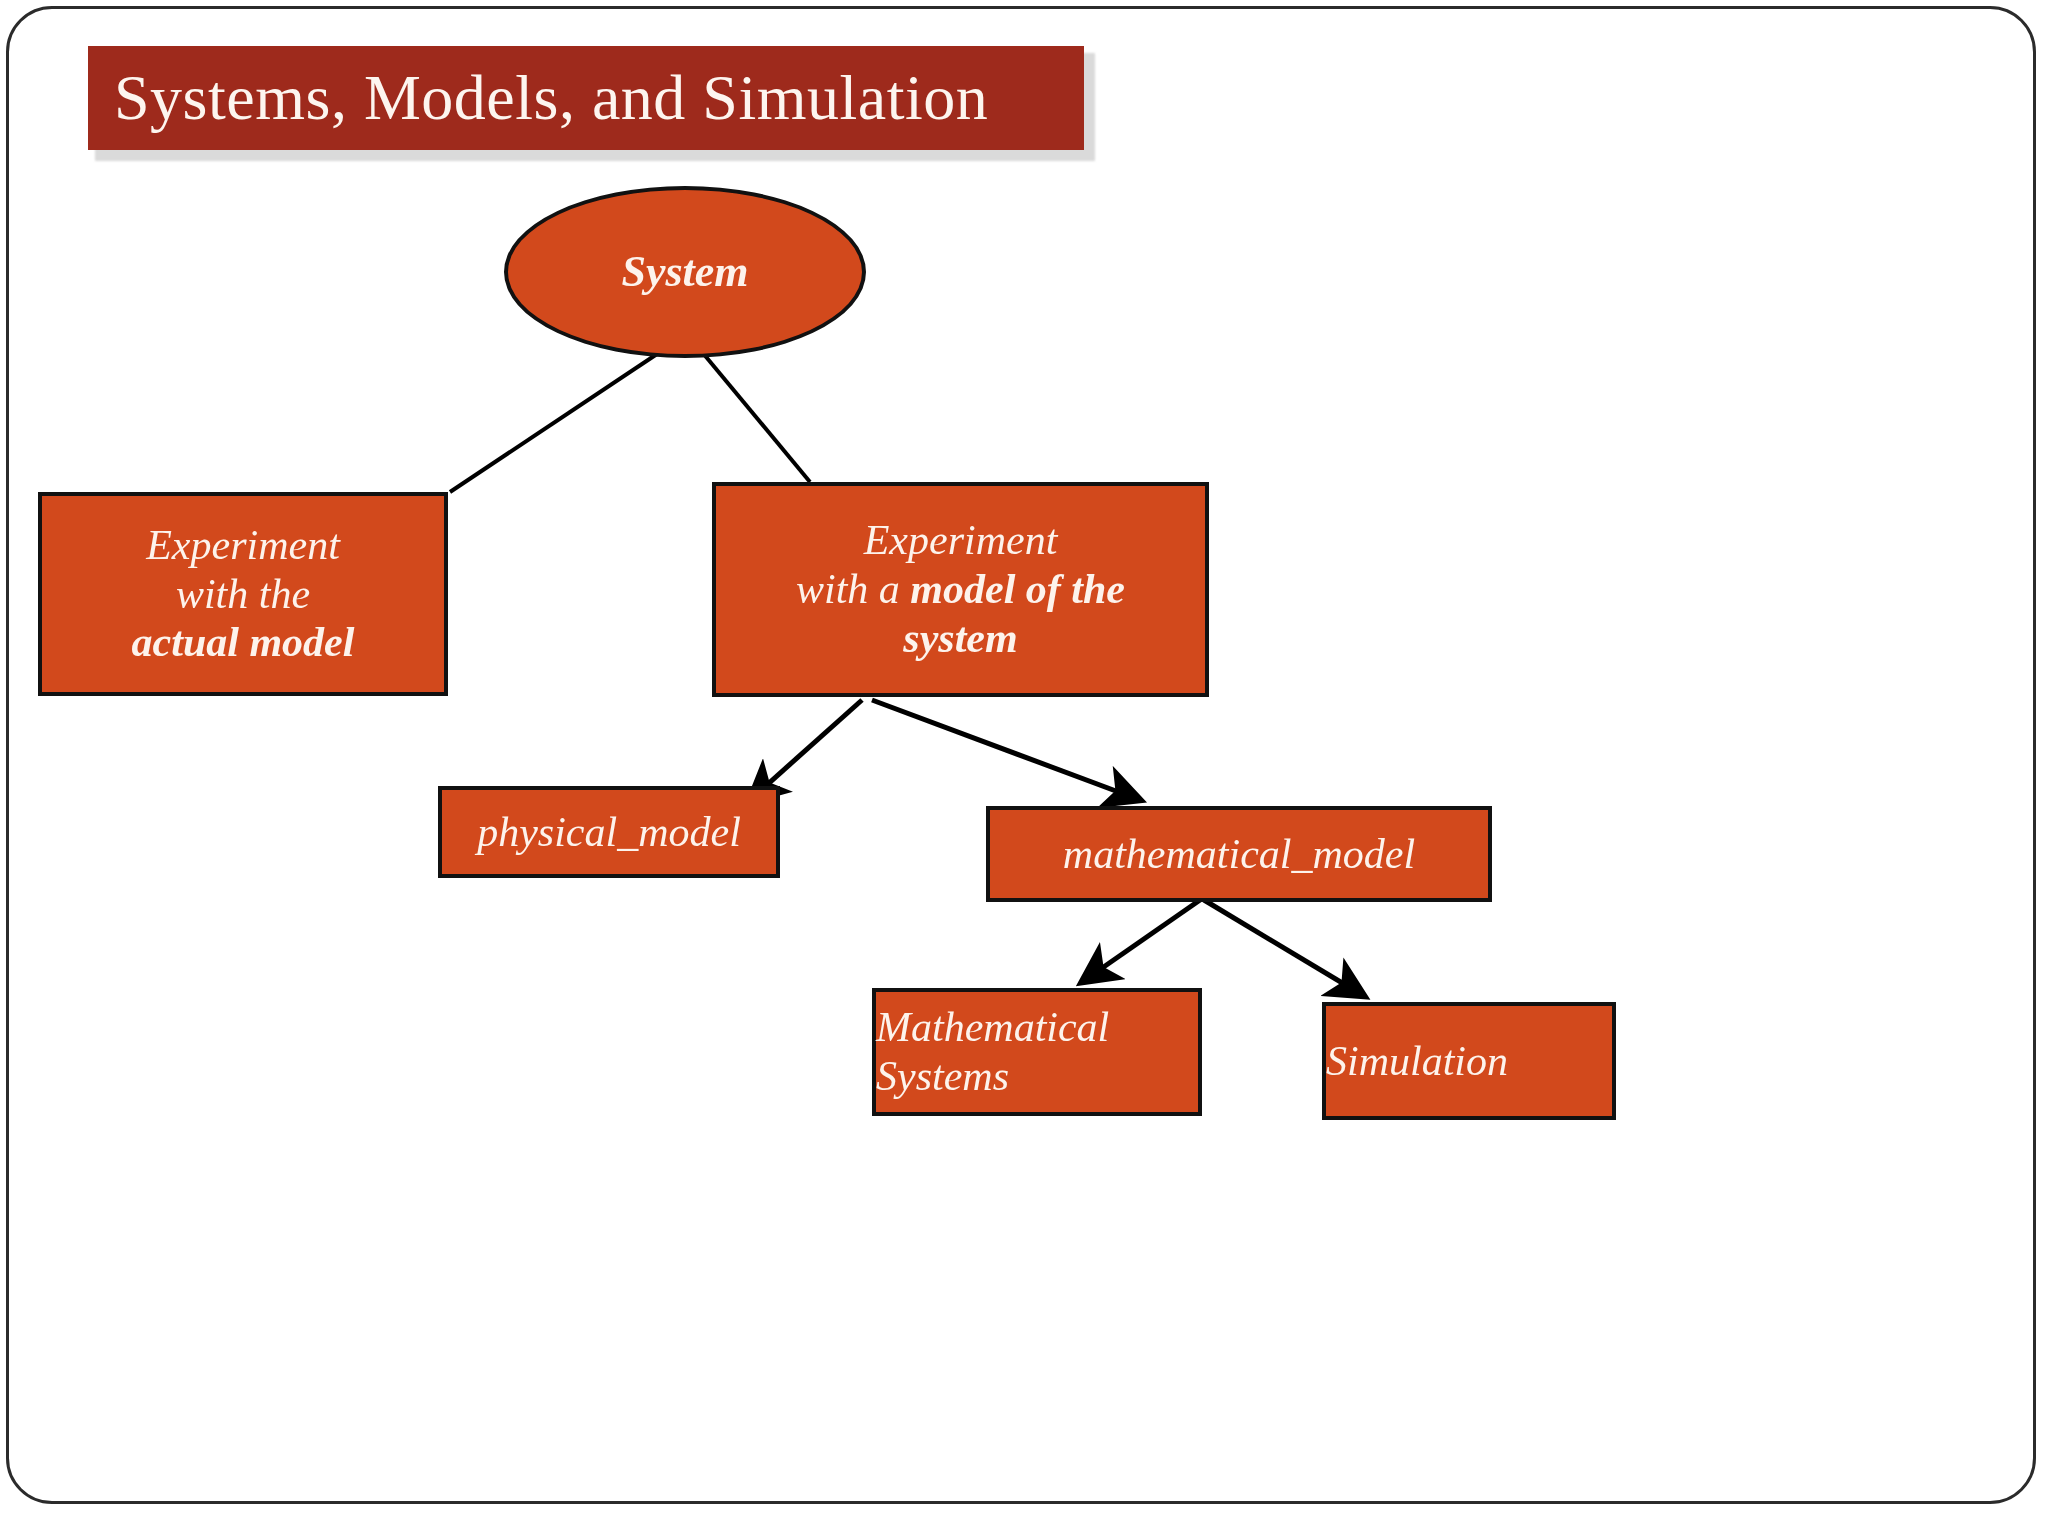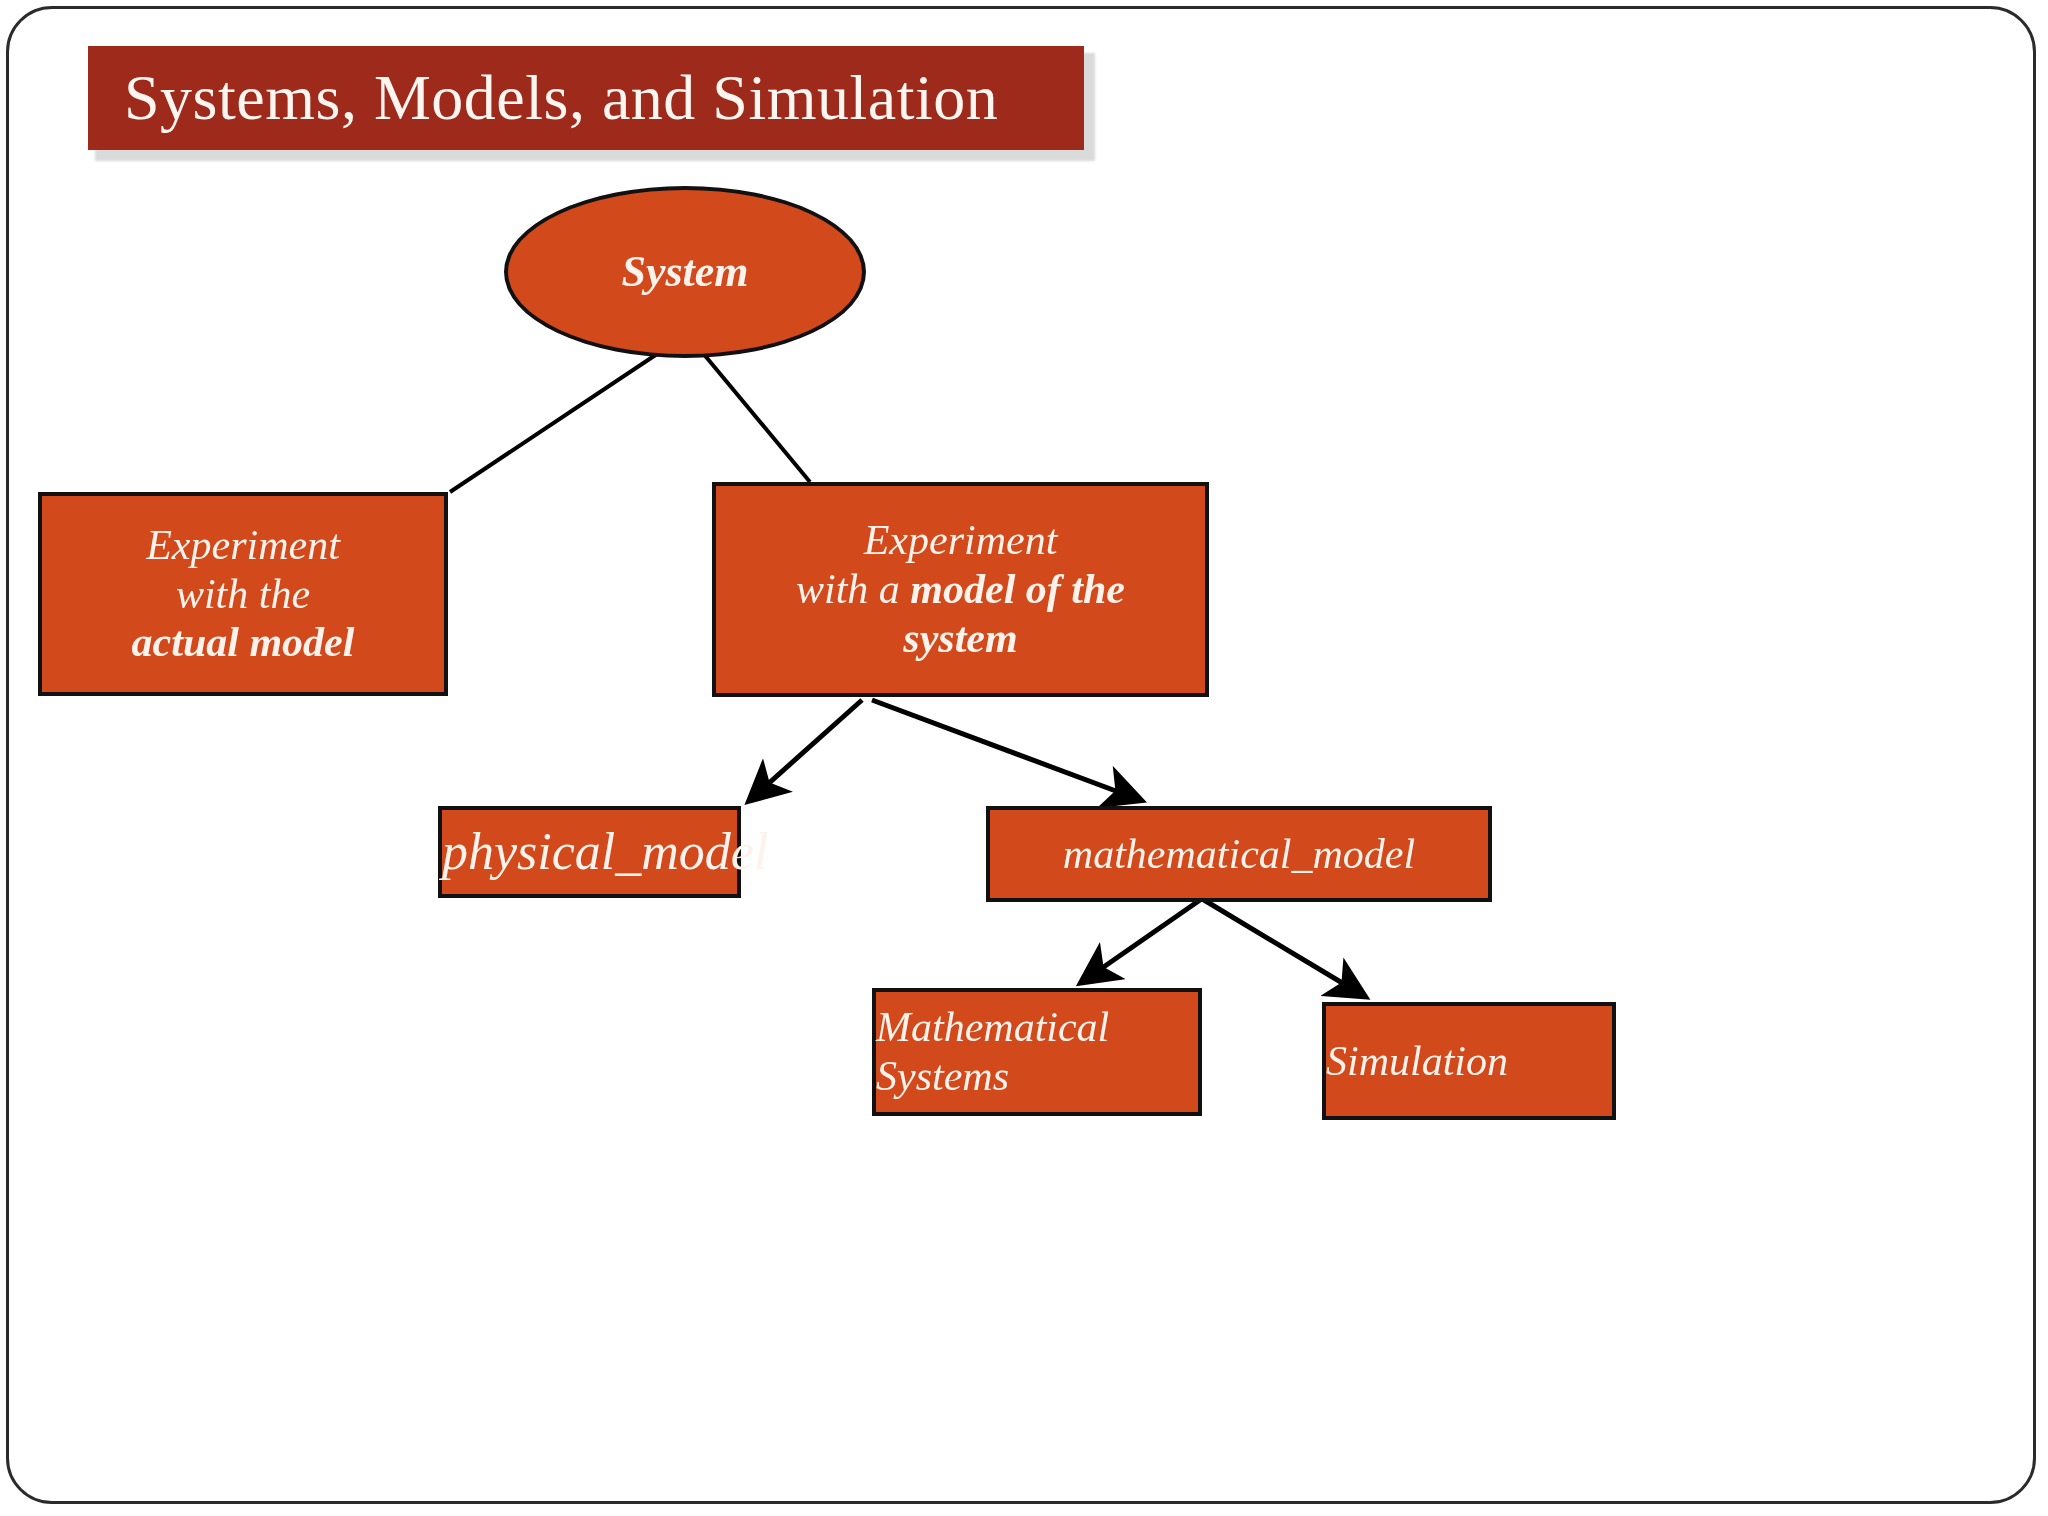--- a/index.html
+++ b/index.html
@@ -46,21 +46,21 @@
   }
   #title-bar {
     position: absolute;
     left: 88px;
     top: 46px;
     width: 996px;
     height: 104px;
     background: #9e2a1c;
     display: flex;
     align-items: center;
-    padding-left: 36px;
+    padding-left: 26px;
     box-sizing: border-box;
   }
   #title-text {
     color: #fdf5ef;
     font-size: 64px;
     font-weight: 400;
     letter-spacing: .5px;
     white-space: nowrap;
     line-height: 1;
   }
@@ -113,24 +113,24 @@
   #node-model {
     left: 712px;
     top: 482px;
     width: 497px;
     height: 215px;
     font-size: 42px;
   }
 
   #node-physical {
     left: 438px;
-    top: 806px;
-    width: 303px;
+    top: 786px;
+    width: 342px;
     height: 92px;
-    font-size: 52px;
+    font-size: 42px;
   }
 
   #node-mathematical {
     left: 986px;
     top: 806px;
     width: 506px;
     height: 96px;
     font-size: 42px;
   }
 

